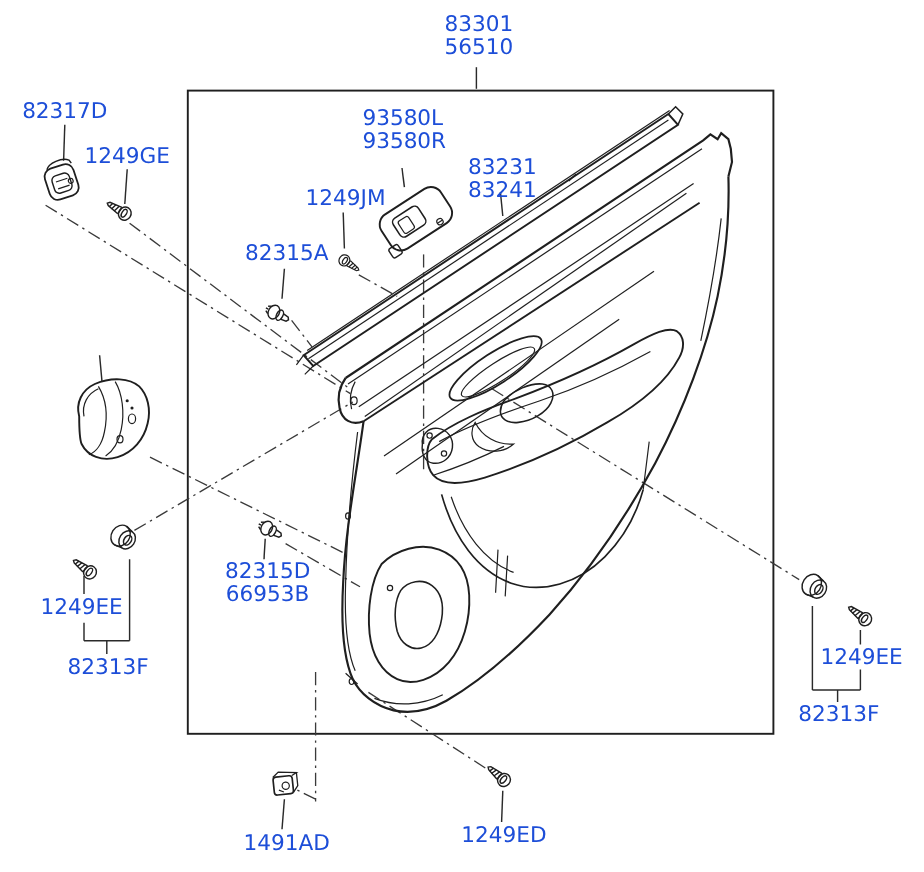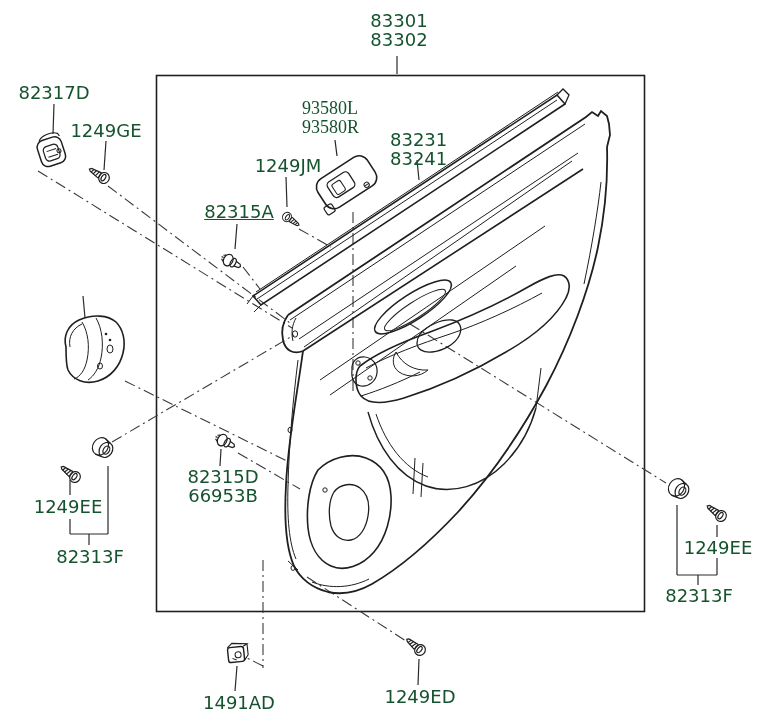--- a/index.html
+++ b/index.html
@@ -3,21 +3,21 @@
 <meta charset="utf-8">
 <style>
   html,body { margin:0; padding:0; background:#ffffff; }
   .stage {
     position:relative; width:770px; height:727px;
     background:#ffffff; overflow:hidden;
     font-family:"DejaVu Sans","Liberation Sans",sans-serif;
   }
   .stage svg { position:absolute; left:0; top:0; }
   .lbl {
-    position:absolute; color:#14532d; font-size:18px; line-height:19px;
+    position:absolute; color:#1d4ed8; font-size:18px; line-height:19px;
     text-align:center; user-select:none;
   }
   .lbl.al { text-align:left; }
   .lbl .ln { display:block; }
 </style>
 </head>
 <body>
 
 <div class="stage">
 
@@ -183,46 +183,46 @@
   <use href="#pushclip" transform="translate(224,441) rotate(28)"></use>
   <use href="#grommet" transform="translate(103,448) rotate(33)"></use>
   <use href="#screw" transform="translate(75,477) rotate(37)"></use>
   <use href="#grommet" transform="translate(679,489) rotate(33)"></use>
   <use href="#screw" transform="translate(721,516) rotate(37)"></use>
   <use href="#screw" transform="translate(420,650) rotate(40)"></use>
 </svg>
 
 <div class="lbl" style="left:363px; top:11px; width:72px;">
   <span class="ln">83301</span>
-  <span class="ln">83302</span>
+  <span class="ln">56510</span>
 </div>
 
 <div class="lbl" style="left:10px; top:83px; width:88px;">
   <span class="ln">82317D</span>
 </div>
 
 <div class="lbl" style="left:63px; top:121px; width:86px;">
   <span class="ln">1249GE</span>
 </div>
 
-<div class="lbl al" style="left:302px; top:99px; width:90px;font-family:Liberation Serif, serif;">
+<div class="lbl al" style="left:302px; top:89px; width:90px;">
   <span class="ln">93580L</span>
   <span class="ln">93580R</span>
 </div>
 
 <div class="lbl al" style="left:390px; top:130px; width:70px;">
   <span class="ln">83231</span>
   <span class="ln">83241</span>
 </div>
 
 <div class="lbl" style="left:249px; top:156px; width:78px;">
   <span class="ln">1249JM</span>
 </div>
 
-<div class="lbl" style="left:200px; top:202px; width:78px;text-decoration:underline;">
+<div class="lbl" style="left:200px; top:202px; width:78px;">
   <span class="ln">82315A</span>
 </div>
 
 
 <div class="lbl" style="left:183px; top:467px; width:80px;">
   <span class="ln">82315D</span>
   <span class="ln">66953B</span>
 </div>
 
 <div class="lbl" style="left:30px; top:497px; width:76px;">

